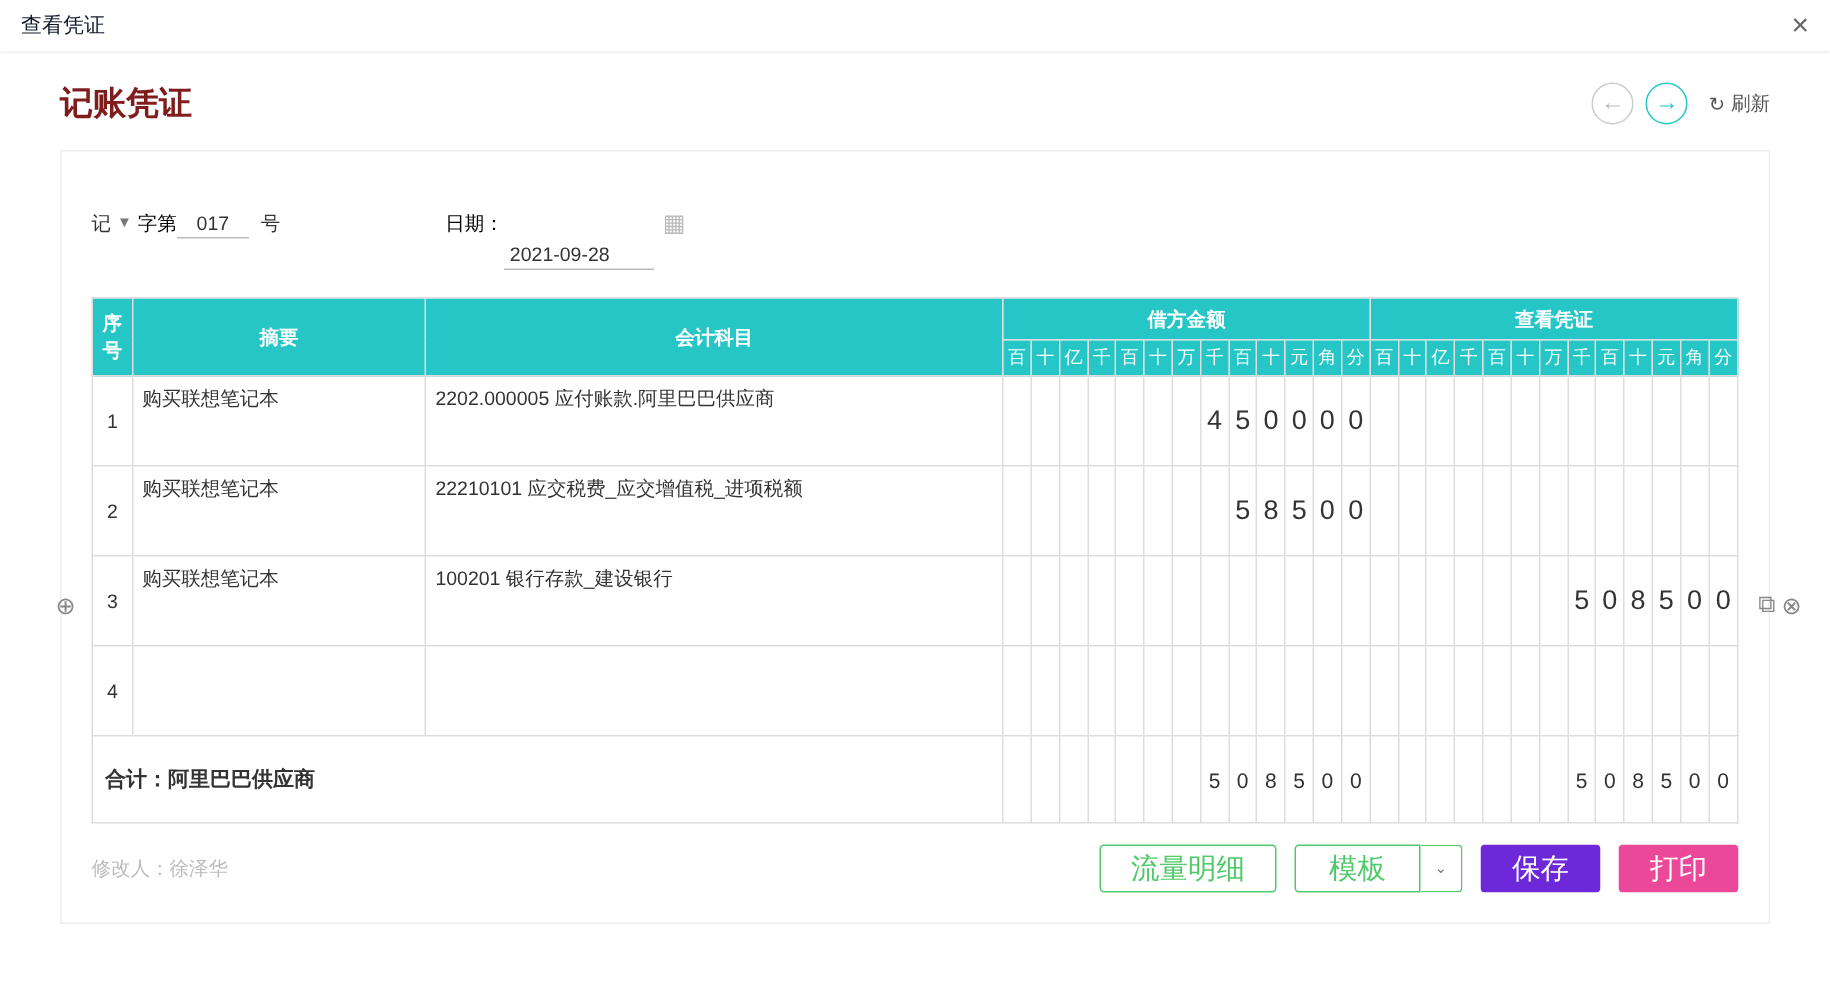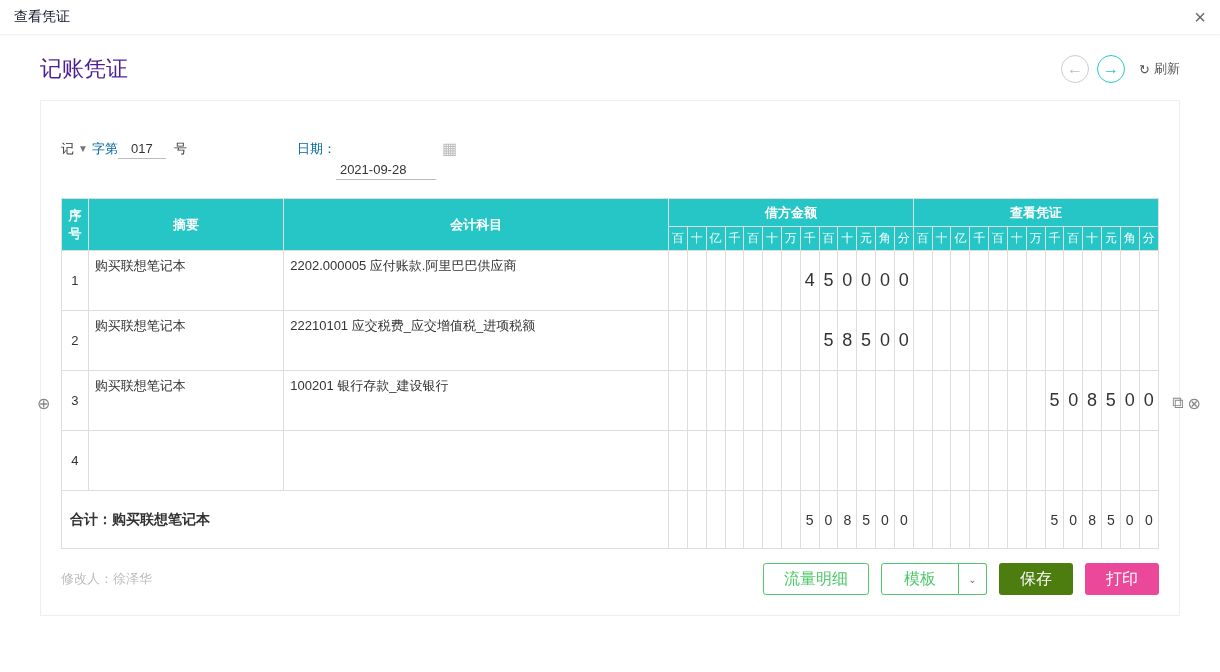--- a/index.html
+++ b/index.html
@@ -3,30 +3,30 @@
 <meta charset="utf-8">
 <style>
   * { box-sizing: border-box; margin: 0; padding: 0; }
   body { font-family: "Microsoft YaHei", Arial, sans-serif; font-size: 13px; color: #333; background: #fff; }
   .modal { width: 1220px; height: 672px; position: relative; }
   .modal-header { height: 34px; display:flex; align-items:center; padding: 0 14px; box-shadow: 0 1px 2px rgba(0,0,0,0.08);}
   .modal-title { font-size: 14px; color:#0f172a; }
   .close-x { position:absolute; right:14px; top:6px; font-size:20px; color:#666; cursor:pointer; }
   .content { padding: 20px 40px 0 40px; }
   .voucher-title-row { display:flex; align-items:center; }
-  .voucher-title { font-size:22px; color:#4c1d95; font-weight: 400; }
+  .voucher-title { font-size:22px; color:#7f1d1d; font-weight: 700; }
   .nav-circ { width:28px; height:28px; border-radius:50%; border:1.5px solid #ccc; display:inline-flex; align-items:center; justify-content:center; margin-left:8px; cursor:pointer; color:#bbb; font-size:16px;}
   .nav-circ.active { border-color:#25c8c8; color:#25c8c8; }
   .refresh-link { margin-left:14px; color:#555; cursor:pointer; display:inline-flex; align-items:center; gap:4px; font-size:13px;}
   .spacer { flex:1; }
   .card { border:1px solid #eee; margin-top:16px; padding:16px 0 20px 0; }
   .meta-row { display:flex; align-items:center; padding: 0 20px; }
   .meta-row .ji { color:#333; }
   .caret-down { display:inline-block; margin:0 4px; color:#777; font-size:10px;}
-  .meta-label { color:#0369a1;font-family:Liberation Mono, monospace; }
+  .meta-label { color:#000000;font-family:Liberation Mono, monospace; }
   .underline-input { border:none; border-bottom:1px solid #bbb; width:48px; text-align:center; font-size:13px; padding:2px 0; color:#333;}
   .underline-input.wide { width:100px; text-align:left; padding-left:4px;margin-top:43px;}
   .cal-icon { color:#bbb; margin-left:6px; font-size:16px; cursor:pointer;}
   .link-icon { color:#888; margin-right:2px; }
   .meta-right { display:flex; align-items:center; gap:8px; }
   .attachment-link { color:#555; cursor:pointer;}
   
   .vtable-wrap { position:relative; margin:18px 20px 0 20px; }
   .vtable { width:100%; border-collapse:collapse; table-layout:fixed; }
   .vtable th, .vtable td { border:1px solid #ddd; }
@@ -46,26 +46,26 @@
   .total-row td { height:58px; font-size:14px;}
   .total-row .total-label { padding-left:8px; font-weight:600;}
   .hover-icons { position:absolute; right:-42px; top:196px; display:flex; gap:4px; color:#888; font-size:16px;}
   .hover-icons span { cursor:pointer;}
   .plus-left { position:absolute; left:-24px; top:196px; color:#888; font-size:16px; cursor:pointer;}
   
   .info-row { display:flex; gap:60px; padding:14px 20px 0 20px; color:#bbb; font-size:13px;}
   
   .btn-row { display:flex; gap:12px; justify-content:flex-end; padding:14px 20px 0 20px; align-items:center;}
   .info-left-wrap { flex:1; }
-  .btn { height:32px; padding:0 20px; border-radius:3px; font-size:16px; cursor:pointer; display:inline-flex; align-items:center; justify-content:center; border:1px solid transparent;}
+  .btn { height:32px; padding:0 20px; border-radius:3px; font-size:19px; cursor:pointer; display:inline-flex; align-items:center; justify-content:center; border:1px solid transparent;}
   .btn-outline-green { border-color:#4fc96a; color:#4fc96a; background:#fff;}
   .btn-split { display:inline-flex;}
   .btn-split .btn { border-radius:3px 0 0 3px; padding:0 22px;}
   .btn-split .drop { width:28px; border:1px solid #4fc96a; border-left:0; border-radius:0 3px 3px 0; color:#4fc96a; display:inline-flex; align-items:center; justify-content:center; cursor:pointer;}
-  .btn-gray { background:#4d7c0f; color:#fff; cursor:not-allowed;}
+  .btn-gray { background:#6d28d9; color:#fff; cursor:not-allowed;}
   .btn-green { background:#ec4899; color:#fff;}
 </style>
 </head>
 <body>
 
 <div class="modal">
   <div class="modal-header">
     <span class="modal-title">查看凭证</span>
     <span class="close-x">×</span>
   </div>
@@ -292,21 +292,21 @@
                 <td class="digit-cell"></td>
                 <td class="digit-cell"></td>
                 <td class="digit-cell blue-left"></td>
                 <td class="digit-cell"></td>
                 <td class="digit-cell"></td>
                 <td class="digit-cell"></td>
                 <td class="digit-cell red-left"></td>
                 <td class="digit-cell"></td>
               </tr>
               <tr class="total-row">
-                <td colspan="3" class="total-label">合计：购买联想笔记本</td>
+                <td colspan="3" class="total-label">合计：阿里巴巴供应商</td>
                 <td class="digit-cell"></td>
                 <td class="digit-cell"></td>
                 <td class="digit-cell"></td>
                 <td class="digit-cell blue-left"></td>
                 <td class="digit-cell"></td>
                 <td class="digit-cell"></td>
                 <td class="digit-cell"></td>
                 <td class="digit-cell blue-left">5</td>
                 <td class="digit-cell">0</td>
                 <td class="digit-cell">8</td>

